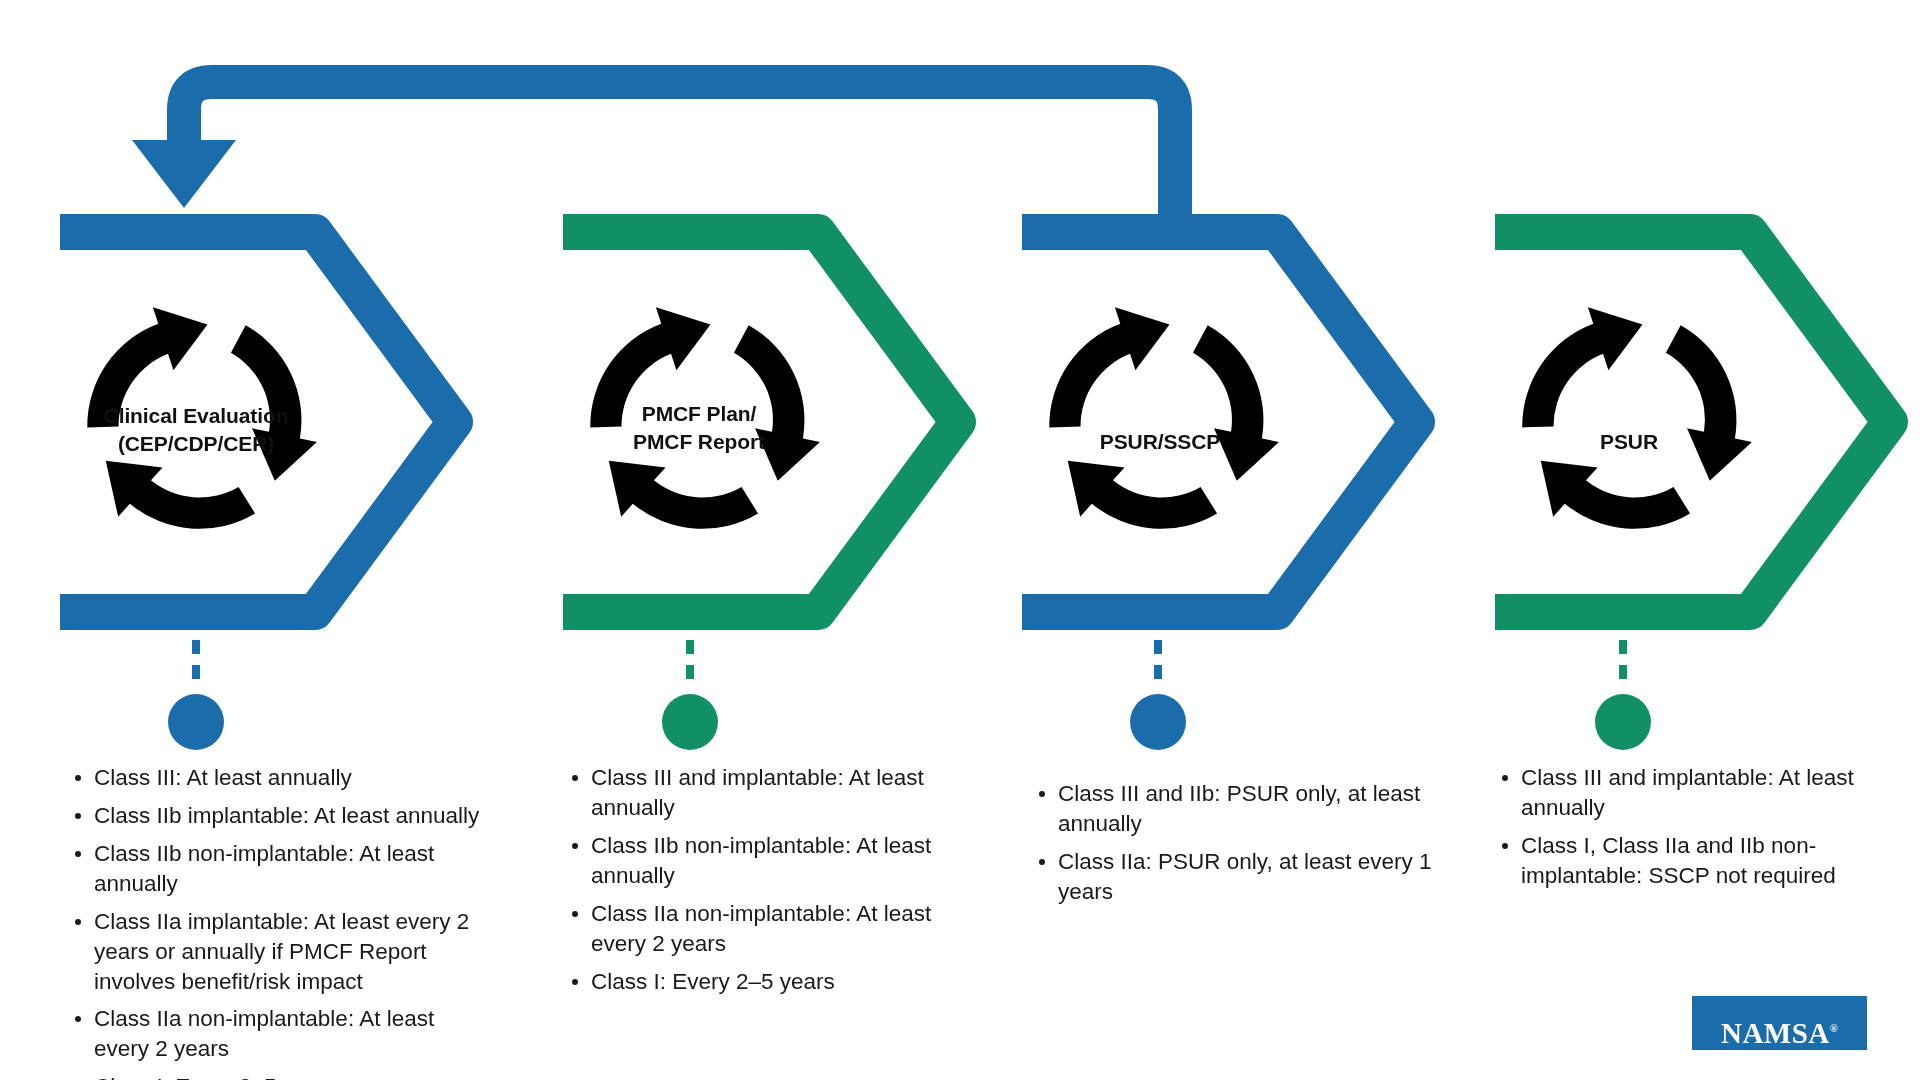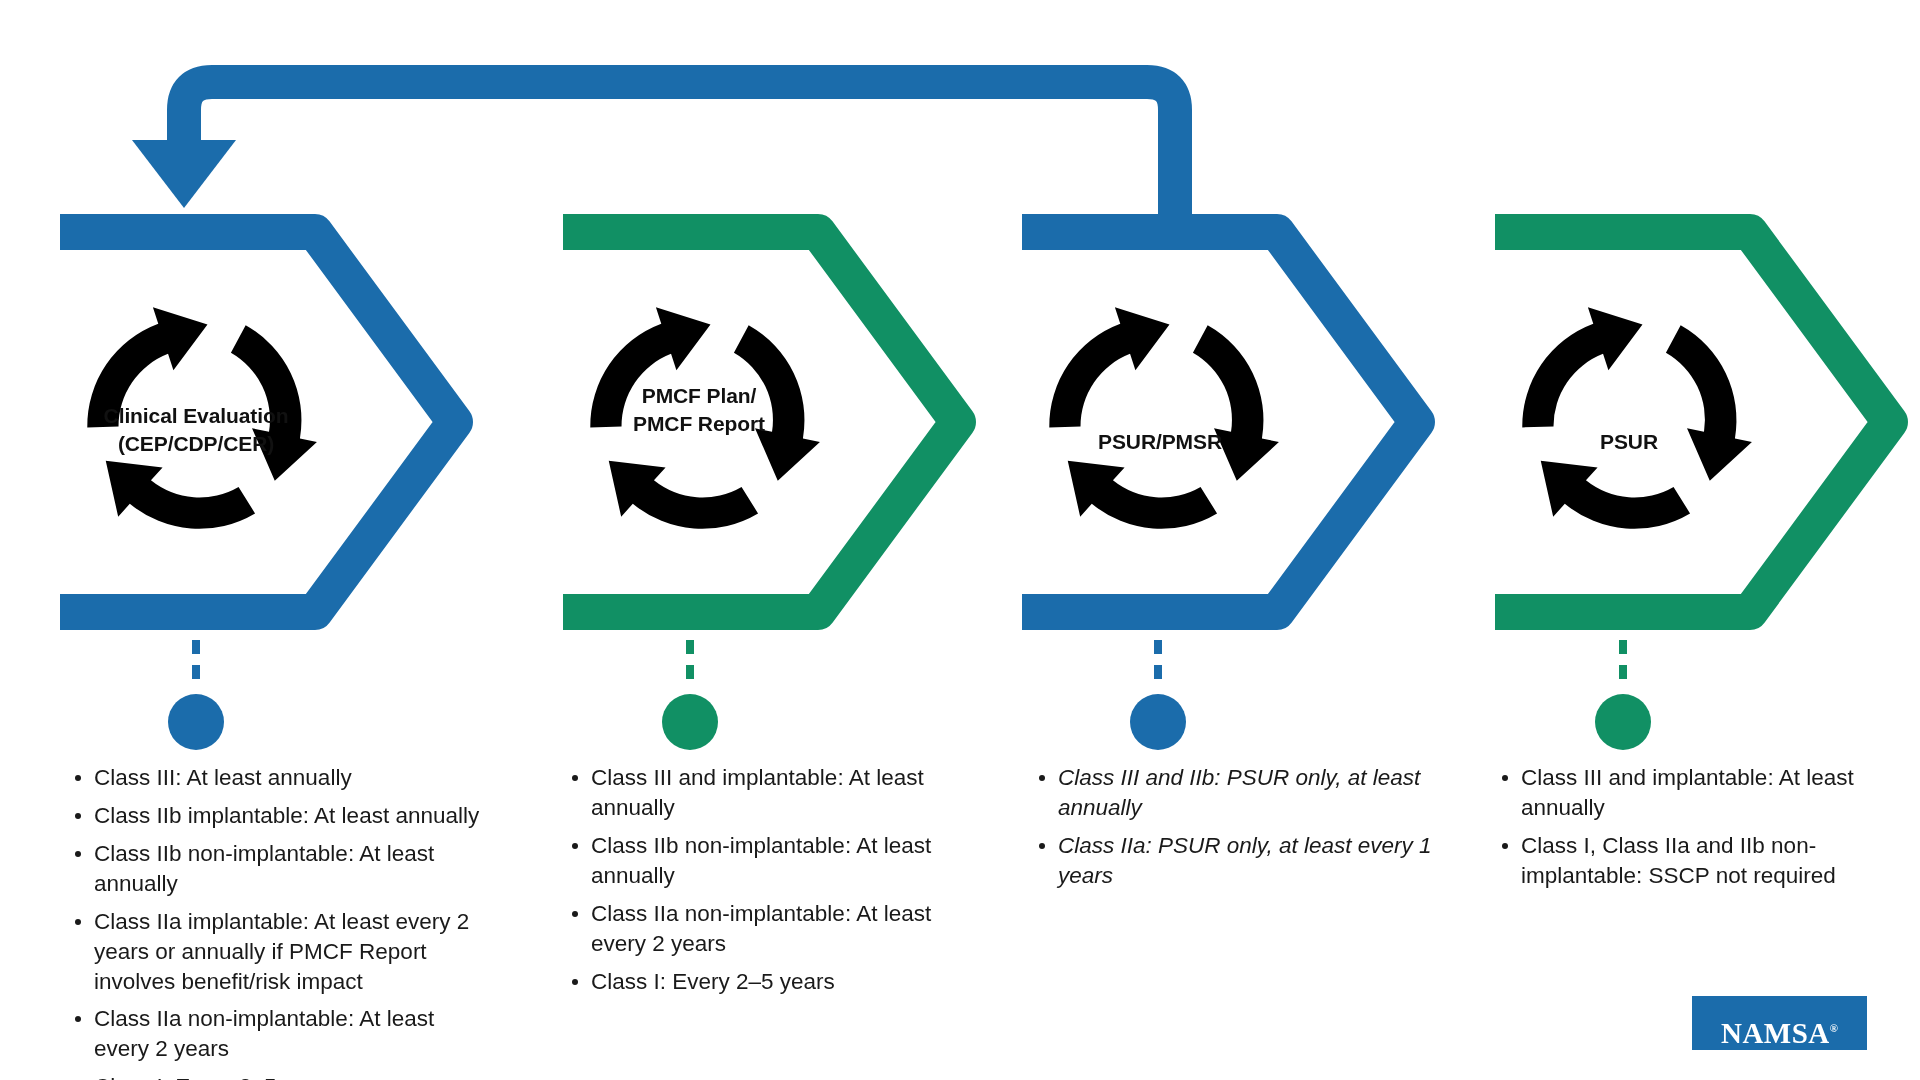--- a/index.html
+++ b/index.html
@@ -175,44 +175,44 @@
     </g>
     <g>
       <line x1="1623" y1="640" x2="1623" y2="690" stroke="#119064" stroke-width="8" stroke-dasharray="14 11"></line>
       <circle cx="1623" cy="722" r="28" fill="#119064"></circle>
     </g>
   </svg>
 
   <div class="stage-title" style="left:196px; top:430px; width:260px;">Clinical Evaluation
 (CEP/CDP/CER)</div>
 
-  <div class="stage-title" style="left:699px; top:410px; width:230px;">PMCF Plan/
+  <div class="stage-title" style="left:699px; top:428px; width:230px;">PMCF Plan/
 PMCF Report</div>
 
-  <div class="stage-title" style="left:1160px; top:442px; width:230px;">PSUR/PMSR</div>
+  <div class="stage-title" style="left:1160px; top:442px; width:230px;">PSUR/SSCP</div>
 
   <div class="stage-title" style="left:1629px; top:442px; width:200px;">PSUR</div>
 
   <ul class="bullets" style="left:68px; top:755px; width:420px;">
     <li>Class III: At least annually</li>
     <li>Class IIb implantable: At least annually</li>
     <li>Class IIb non-implantable: At least annually</li>
     <li>Class IIa implantable: At least every 2 years or annually if PMCF Report involves benefit/risk impact</li>
     <li>Class IIa non-implantable: At least every 2 years</li>
     <li>Class I: Every 2–5 years</li>
   </ul>
 
   <ul class="bullets" style="left:565px; top:755px; width:400px;">
     <li>Class III and implantable: At least annually</li>
     <li>Class IIb non-implantable: At least annually</li>
     <li>Class IIa non-implantable: At least every 2 years</li>
     <li>Class I: Every 2–5 years</li>
   </ul>
 
-  <ul class="bullets" style="left:1032px; top:755px; width:420px;font-style:italic;">
+  <ul class="bullets" style="left:1032px; top:771px; width:420px;">
     <li>Class III and IIb: PSUR only, at least annually</li>
     <li>Class IIa: PSUR only, at least every 1 years</li>
   </ul>
 
   <ul class="bullets" style="left:1495px; top:755px; width:400px;">
     <li>Class III and implantable: At least annually</li>
     <li>Class I, Class IIa and IIb non-implantable: SSCP not required</li>
   </ul>
 
   <div id="namsa-logo">

